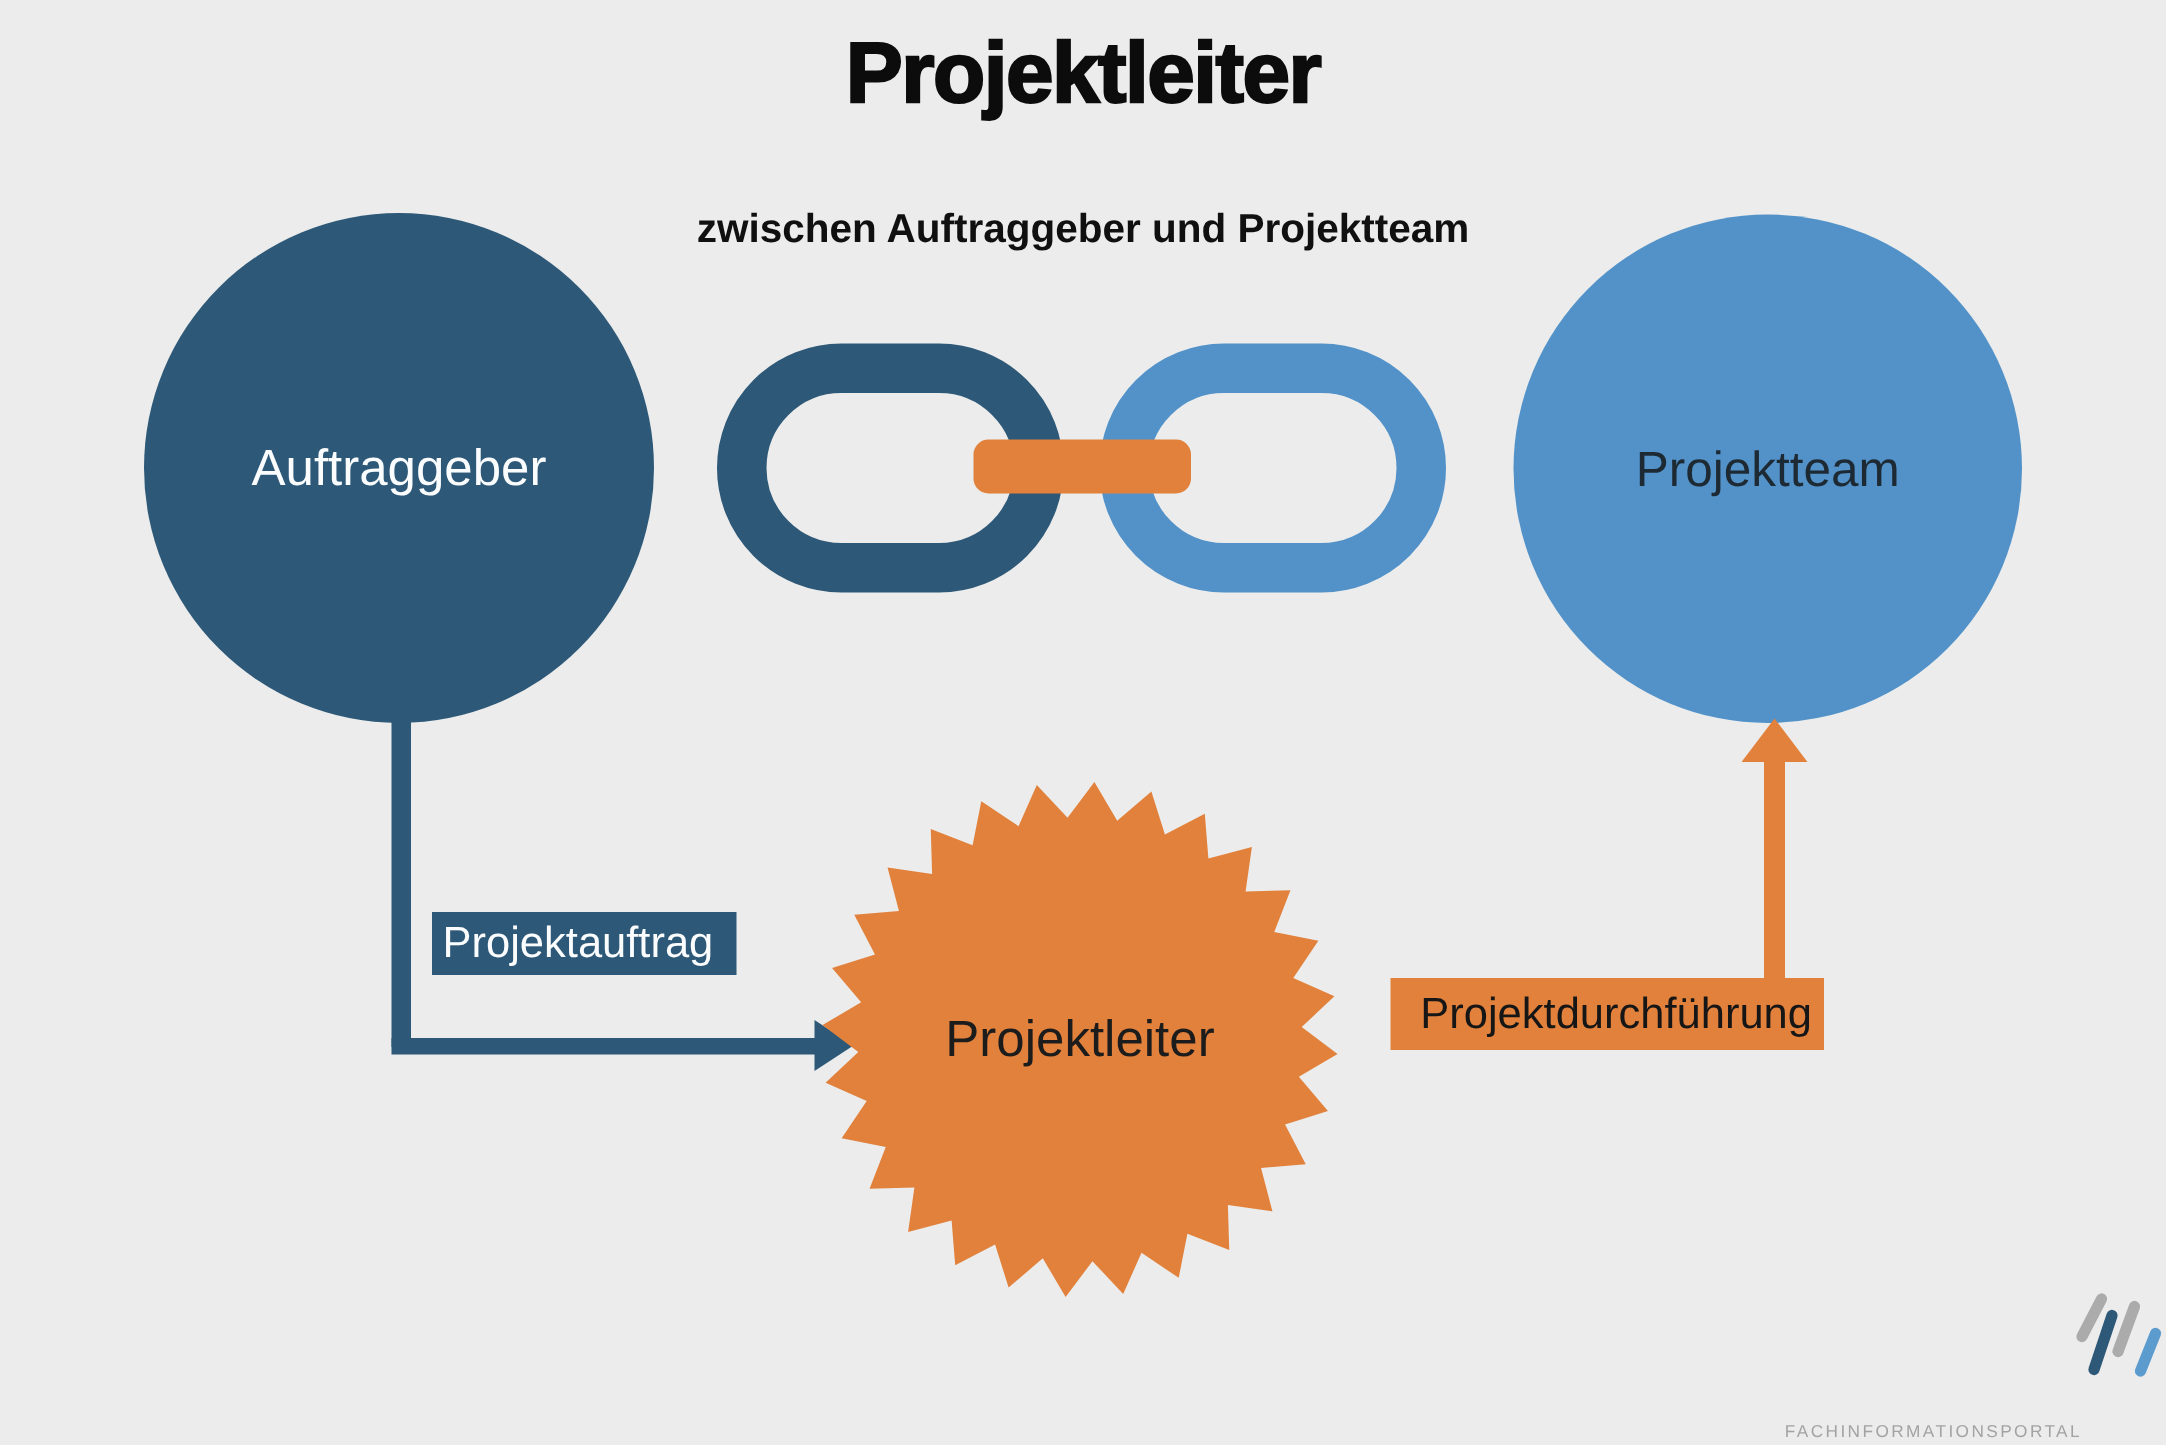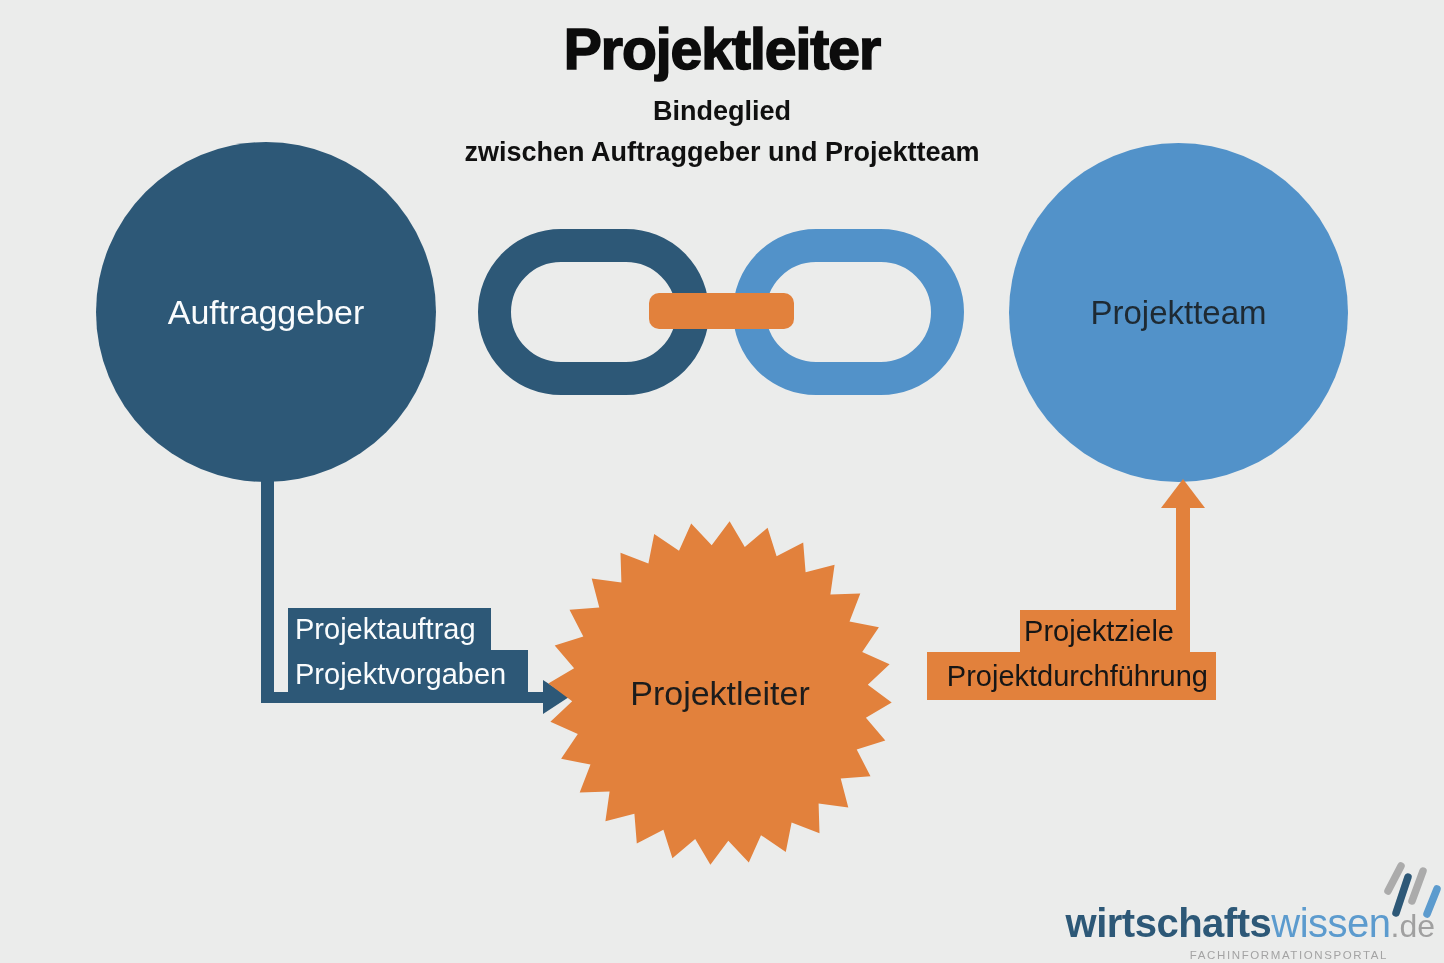--- a/index.html
+++ b/index.html
@@ -106,62 +106,52 @@
     position:absolute;right:56px;top:949px;
     font-size:11.5px;color:#a3a3a3;letter-spacing:1.6px;font-weight:400;
   }
 </style>
 </head>
 <body>
 
 <div class="canvas">
 
   <div class="title">Projektleiter</div>
-  <div class="subtitle line1">Bindeglied</div>
   <div class="subtitle line2">zwischen Auftraggeber und Projektteam</div>
 
   <div class="chain-link dark"></div>
   <div class="chain-link light"></div>
   <div class="chain-bar"></div>
 
   <div class="circle left">
     <span class="circle-label">Auftraggeber</span>
   </div>
   <div class="circle right">
     <span class="circle-label">Projektteam</span>
   </div>
 
   <div class="vline-left"></div>
   <div class="hline-left"></div>
   <div class="arrow-right"></div>
   <div class="label-box navy box-auftrag">
     <span>Projektauftrag</span>
   </div>
-  <div class="label-box navy box-vorgaben">
-    <span>Projektvorgaben</span>
-  </div>
 
   <div class="vline-right"></div>
   <div class="arrow-up"></div>
-  <div class="label-box orange box-ziele">
-    <span>Projektziele</span>
-  </div>
   <div class="label-box orange box-durchfuehrung">
     <span>Projektdurchführung</span>
   </div>
 
   <svg class="star-svg" viewBox="0 0 344 344">
     <polygon points="0.3,162.4 26.1,147.2 6.7,124.4 35.3,115.4 21.5,88.8 51.3,86.4 43.7,57.4 73.4,61.6 72.5,31.7 100.4,42.5 106.2,13.1 131.0,29.8 143.2,2.4 163.7,24.2 181.6,0.3 196.8,26.1 219.6,6.7 228.6,35.3 255.2,21.5 257.6,51.3 286.6,43.7 282.4,73.4 312.3,72.5 301.5,100.4 330.9,106.2 314.2,131.0 341.6,143.2 319.8,163.7 343.7,181.6 317.9,196.8 337.3,219.6 308.7,228.6 322.5,255.2 292.7,257.6 300.3,286.6 270.6,282.4 271.5,312.3 243.6,301.5 237.8,330.9 213.0,314.2 200.8,341.6 180.3,319.8 162.4,343.7 147.2,317.9 124.4,337.3 115.4,308.7 88.8,322.5 86.4,292.7 57.4,300.3 61.6,270.6 31.7,271.5 42.5,243.6 13.1,237.8 29.8,213.0 2.4,200.8 24.2,180.3"></polygon>
   </svg>
   <div class="star-label">Projektleiter</div>
 
   <svg class="logo-slashes" viewBox="0 0 70 60">
     <line x1="14" y1="31" x2="27" y2="6" stroke="var(--slash-gray)" stroke-width="7.5" stroke-linecap="round"></line>
     <line x1="22" y1="53" x2="34" y2="17" stroke="var(--navy)" stroke-width="7.5" stroke-linecap="round"></line>
     <line x1="38" y1="41" x2="49" y2="11" stroke="var(--slash-gray)" stroke-width="7.5" stroke-linecap="round"></line>
     <line x1="53" y1="54" x2="63" y2="29" stroke="#5c9bce" stroke-width="7.5" stroke-linecap="round"></line>
   </svg>
-  <div class="brand">
-    <span class="part1">wirtschafts</span><span class="part2">wissen</span><span class="suffix">.de</span>
-  </div>
   <div class="tagline">FACHINFORMATIONSPORTAL</div>
 
 </div>
 
 </body></html>

